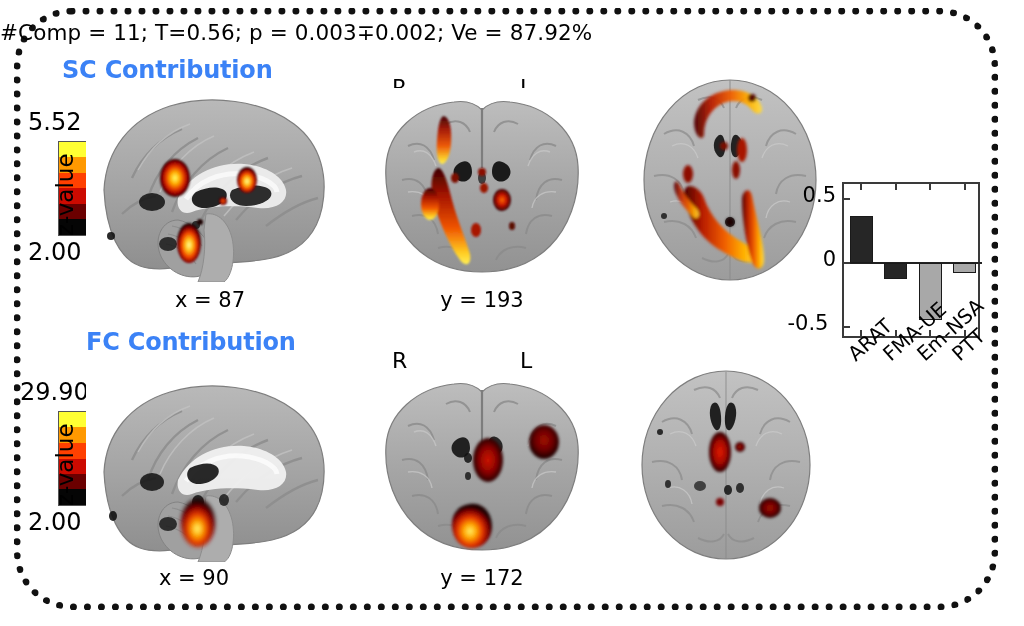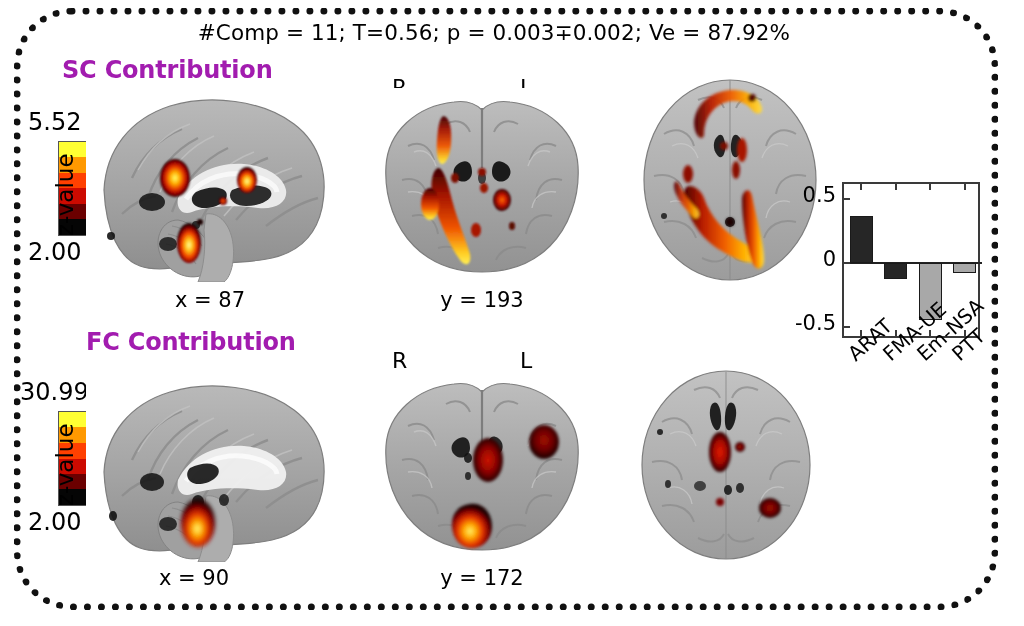--- a/index.html
+++ b/index.html
@@ -33,32 +33,32 @@
     border-radius: 58px;
     box-sizing: border-box;
     pointer-events: none;
   }
 
   .title {
     position: absolute;
     left: 0;
     top: 20px;
     width: 790px;
-    text-align: right;
+    text-align: left;
     font-size: 21.5px;
     color: #000;
     letter-spacing: 0.1px;
     white-space: nowrap;
   }
 
   .section-title {
     position: absolute;
     font-size: 24px;
     font-weight: bold;
-    color: #a21caf;
+    color: #3b82f6;
     letter-spacing: -0.2px;
   }
   #sc-title { left: 62px; top: 56px; }
   #fc-title { left: 62px; top: 328px; margin-left: 24px; }
 
   
   .cbar-group { position: absolute; }
   .cbar-max, .cbar-min {
     position: absolute;
     font-size: 24px;
@@ -419,21 +419,21 @@
       </g>
     </svg>
   </div>
 
   <div class="slice-caption" style="left:110px; top:288px; width:200px;">x = 87</div>
   <div class="slice-caption" style="left:382px; top:288px; width:200px;">y = 193</div>
 
   <div class="section-title" id="fc-title">FC Contribution</div>
 
   <div class="cbar-group" style="left:14px; top:378px; width:120px; height:170px;">
-    <div class="cbar-max" style="left:6px; top:0px;">30.99</div>
+    <div class="cbar-max" style="left:6px; top:0px;">29.90</div>
     <div class="cbar-strip" style="left:44px; top:33px;"></div>
     <div class="cbar-label" style="left:38px; top:128px;">z-value</div>
     <div class="cbar-min" style="left:14px; top:130px;">2.00</div>
   </div>
 
   <div class="slice" style="left:86px; top:376px; width:252px; height:186px;">
     <svg width="252" height="186" viewBox="0 0 252 186">
       <defs>
         <radialGradient id="fcHot" cx="48%" cy="62%" r="54%">
           <stop offset="0%" stop-color="#ffff88"></stop>
@@ -636,14 +636,14 @@
         <div class="ytick-mark" style="left: 0px; top: 142.213px;"></div>
       </div>
   </div>
 
 <div class="xlabel" style="left: 843.25px; top: 348px;">ARAT</div>
     <div class="xlabel" style="left: 877.75px; top: 348px;">FMA-UE</div>
     <div class="xlabel" style="left: 912.25px; top: 348px;">Em-NSA</div>
     <div class="xlabel" style="left: 946.75px; top: 348px;">PTT</div>
     <div class="ytick-label" style="left: 780px; top: 183.344px; width: 56px;">0.5</div>
     <div class="ytick-label" style="left: 780px; top: 247.279px; width: 56px;">0</div>
-    <div class="ytick-label" style="left: 780px; top: 311.213px; width: 56px;">-0.5</div>
+    <div class="ytick-label" style="left: 780px; top: 311.213px; width: 56px; text-align: center;">-0.5</div>
   </div>
 
 </body></html>

